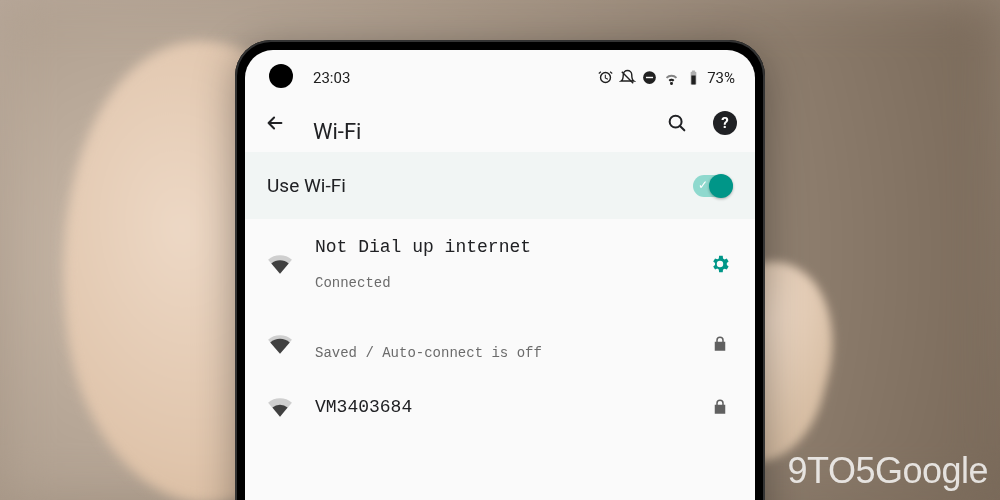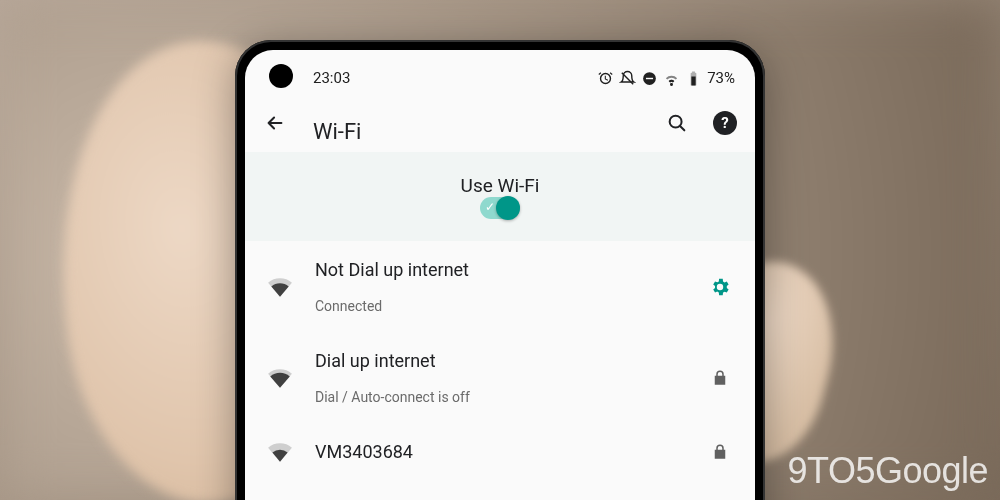--- a/index.html
+++ b/index.html
@@ -70,21 +70,21 @@
   .status-bar {
     height: 44px;
     display: flex;
     align-items: center;
     justify-content: space-between;
     padding: 12px 20px 0 68px;
     font-size: 15px;
     color: #202020;
     font-weight: 400;
   }
-  .status-icons { display: flex; align-items: flex-end; gap: 5px; }
+  .status-icons { display: flex; align-items: flex-start; gap: 5px; }
   .status-icons svg { width: 17px; height: 17px; }
   .app-bar {
     height: 58px;
     display: flex;
     align-items: center;
     padding: 0 16px;
     gap: 20px;
     background: #fafafa;
   }
   .app-bar .title {
@@ -113,21 +113,20 @@
     font-weight: 700;
     display: flex;
     align-items: center;
     justify-content: center;
   }
   .toggle-row {
     display: flex;
     align-items: center;
     padding: 22px 22px 22px 22px;
     background: #f1f5f4;
-    flex-direction: column;
   }
   .toggle-label {
     flex: 1;
     font-size: 19px;
     color: #202124;
   }
   .switch {
     width: 40px;
     height: 22px;
     background: #8fd9ce;
@@ -151,20 +150,21 @@
     top: 3px;
     color: #fff;
     font-size: 12px;
   }
   .net-row {
     display: flex;
     align-items: center;
     padding: 18px 22px 18px 22px;
     gap: 22px;
     cursor: pointer;
+    font-family: Liberation Mono, monospace;
   }
   .wifi-ic { width: 26px; display:flex; justify-content:center; }
   .net-text { flex: 1; }
   .net-name { font-size: 18px; color: #202124; }
   .net-sub { font-size: 14px; color: #6b6b6b; margin-top: 18px; }
   .trail { width: 26px; display:flex; justify-content:center; }
   .gear { color: #009688; }
   .lock { color: #606060; }
   .watermark {
     position: absolute;
@@ -260,22 +260,21 @@
     </div>
 
     <div class="net-row">
       <div class="wifi-ic">
         <svg width="26" height="20" viewBox="0 0 24 18">
             <path d="M12 18L1 5a17 17 0 0122 0z" fill="#cfcfcf"></path>
             <path d="M12 18L3 7.5a13.5 13.5 0 0118 0z" fill="#404040"></path>
           </svg>
       </div>
       <div class="net-text">
-        <div class="net-name">Dial up internet</div>
-        <div class="net-sub">Dial / Auto-connect is off</div>
+        <div class="net-sub">Saved / Auto-connect is off</div>
       </div>
       <div class="trail lock">
         <svg width="18" height="18" viewBox="0 0 24 24" fill="#606060">
             <path d="M17 9V7a5 5 0 00-10 0v2H5v12h14V9zm-8-2a3 3 0 016 0v2H9z"></path>
           </svg>
       </div>
     </div>
 
     <div class="net-row">
       <div class="wifi-ic">

